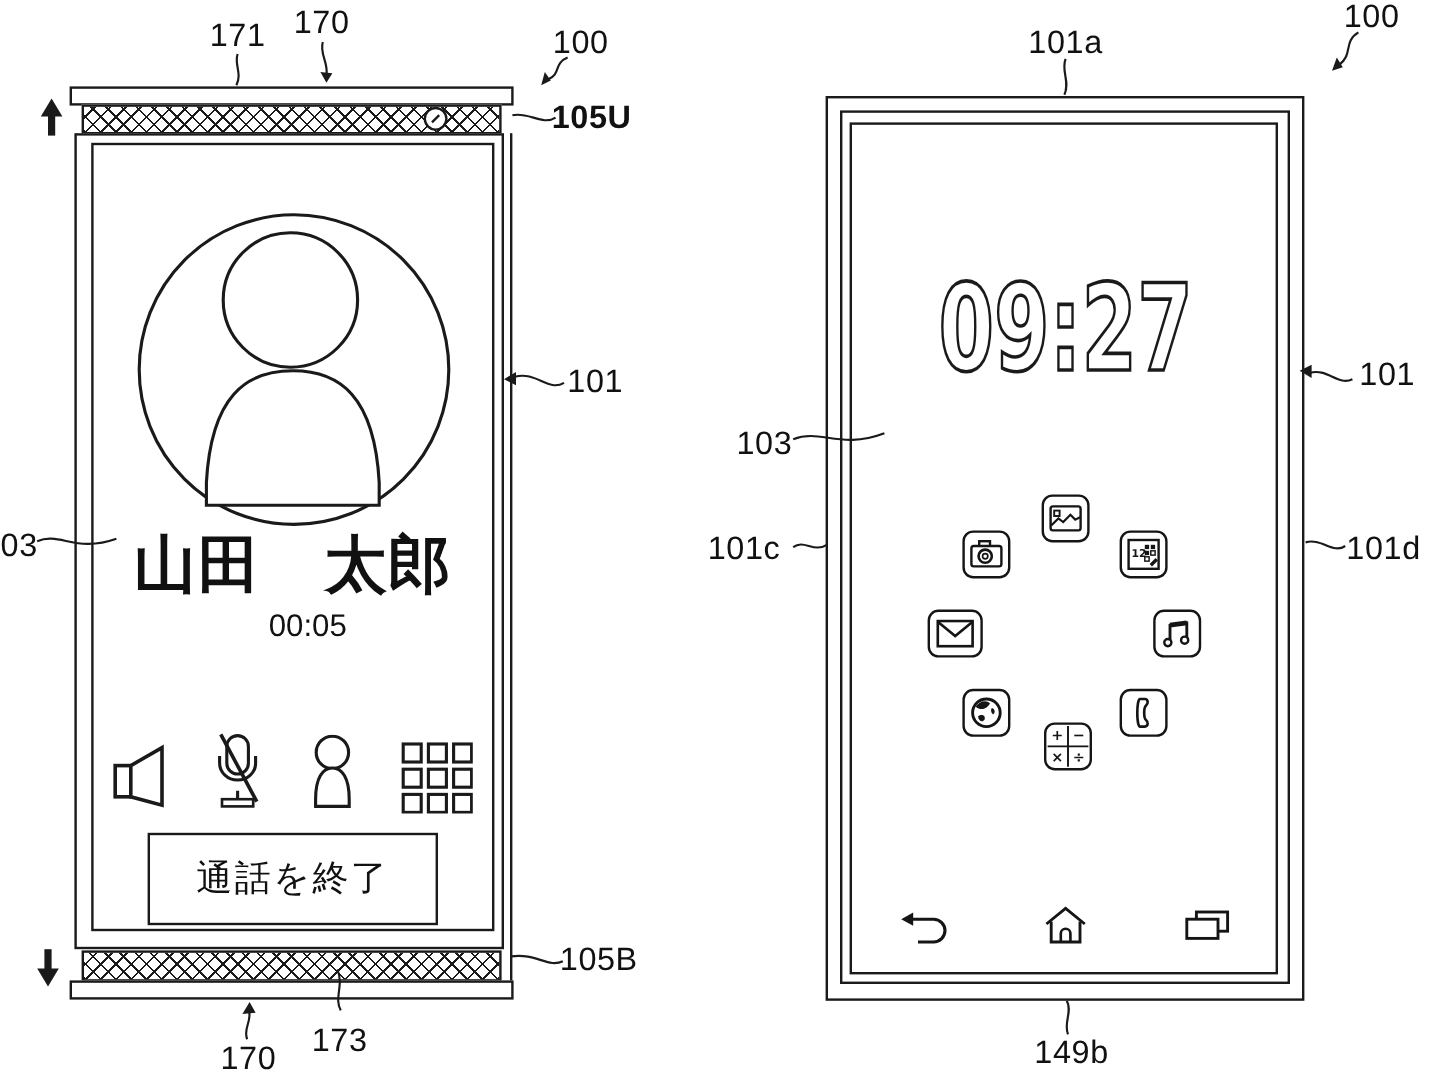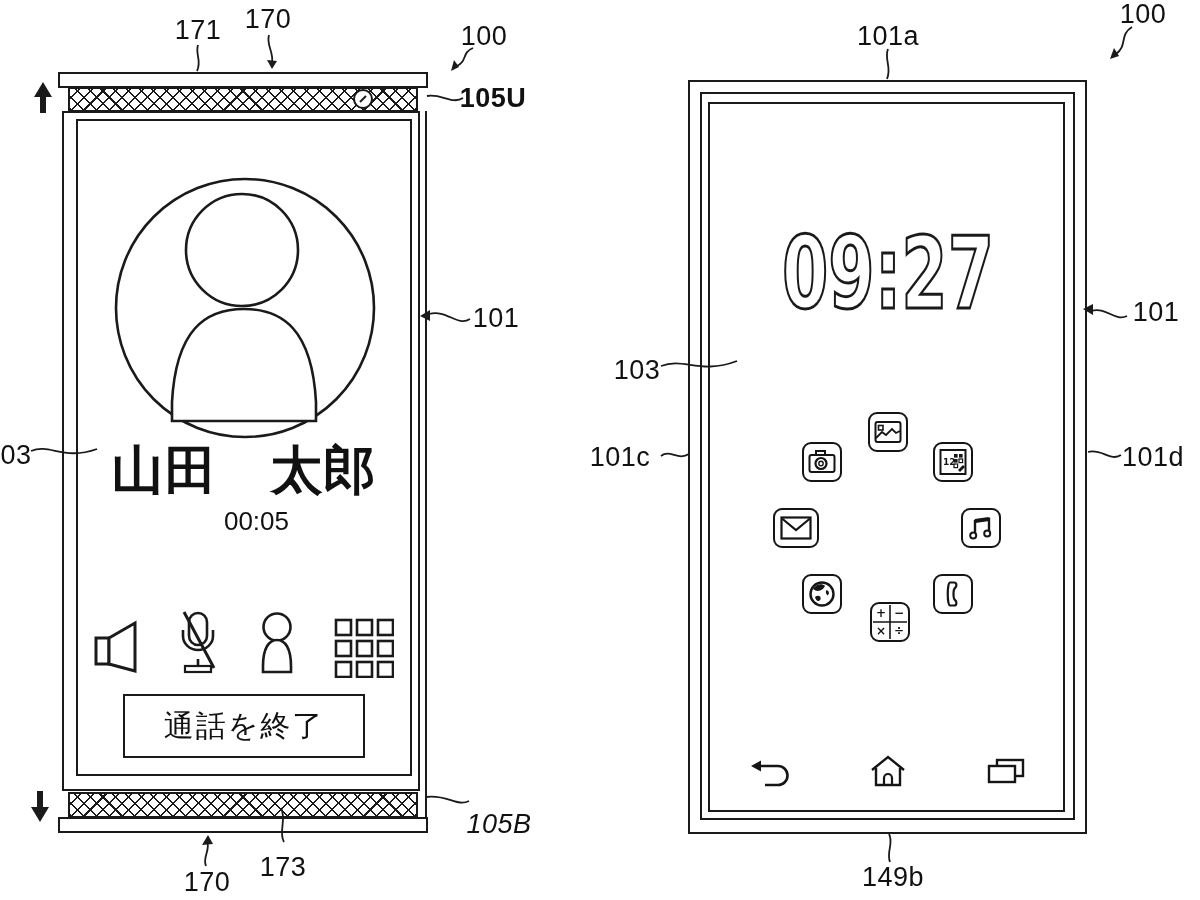--- a/index.html
+++ b/index.html
@@ -10,21 +10,21 @@
   .hatch{position:absolute;border:2px solid #1a1a1a;box-sizing:border-box;background-color:#fff;
          background-image:
            repeating-linear-gradient(45deg,#1a1a1a 0 1.5px,transparent 1.5px 9px),
            repeating-linear-gradient(-45deg,#1a1a1a 0 1.5px,transparent 1.5px 9px);}
   .vline{position:absolute;width:0;border-left:2px solid #1a1a1a;}
   .lbl{position:absolute;transform:translate(-50%,-50%);font-size:27px;line-height:1;
        white-space:nowrap;letter-spacing:0.5px;}
   .caller-name{position:absolute;left:76px;top:436px;width:336px;text-align:center;
        font-size:52px;font-weight:bold;letter-spacing:1px;}
   .call-timer{position:absolute;left:93px;top:506px;width:327px;text-align:center;font-size:26px;}
-  .end-call{position:absolute;left:123px;top:694px;width:242px;height:64px;border:2px solid #1a1a1a;
+  .end-call{position:absolute;left:123px;top:694px;width:242px;height:77px;border:2px solid #1a1a1a;
        box-sizing:border-box;background:#fff;display:flex;align-items:center;justify-content:center;
        font-size:30px;letter-spacing:2px;}
   .app{position:absolute;width:40px;height:40px;border:2px solid #151515;border-radius:9px;
        background:#fff;box-sizing:border-box;display:flex;align-items:center;justify-content:center;}
   svg{display:block;}
   .overlay{position:absolute;left:0;top:0;z-index:60;pointer-events:none;}
 </style>
 </head>
 <body>
 
@@ -184,21 +184,21 @@
       <rect x="4" y="8" width="26" height="16" fill="#fff" stroke="#151515" stroke-width="2.4"></rect>
     </svg>
   </div>
 
   <div class="lbl" style="left:198px;top:30px;">171</div>
   <div class="lbl" style="left:268px;top:19px;">170</div>
   <div class="lbl" style="left:484px;top:36px;">100</div>
   <div class="lbl" style="left:493px;top:98px;font-weight:bold;">105U</div>
   <div class="lbl" style="left:496px;top:318px;">101</div>
   <div class="lbl" style="left:16px;top:455px;">03</div>
-  <div class="lbl" style="left:499px;top:824px;font-style:italic;">105B</div>
+  <div class="lbl" style="left:499px;top:800px;">105B</div>
   <div class="lbl" style="left:283px;top:856px;margin-top:11px;">173</div>
   <div class="lbl" style="left:207px;top:882px;">170</div>
 
   <div class="lbl" style="left:888px;top:36px;">101a</div>
   <div class="lbl" style="left:1143px;top:14px;">100</div>
   <div class="lbl" style="left:637px;top:370px;">103</div>
   <div class="lbl" style="left:620px;top:457px;">101c</div>
   <div class="lbl" style="left:1156px;top:312px;">101</div>
   <div class="lbl" style="left:1153px;top:457px;">101d</div>
   <div class="lbl" style="left:893px;top:877px;">149b</div>

